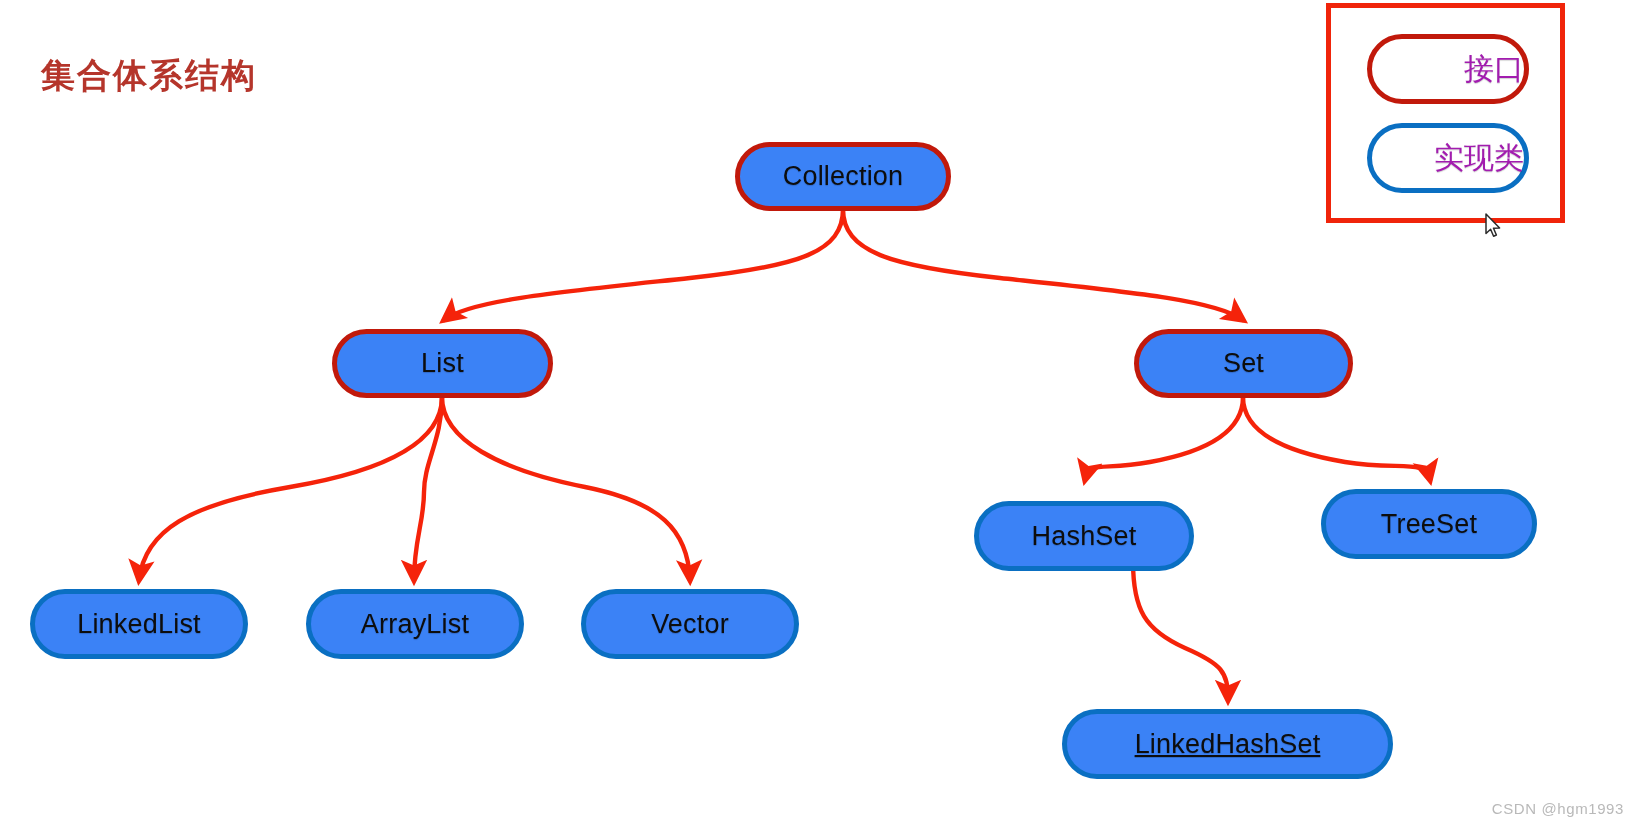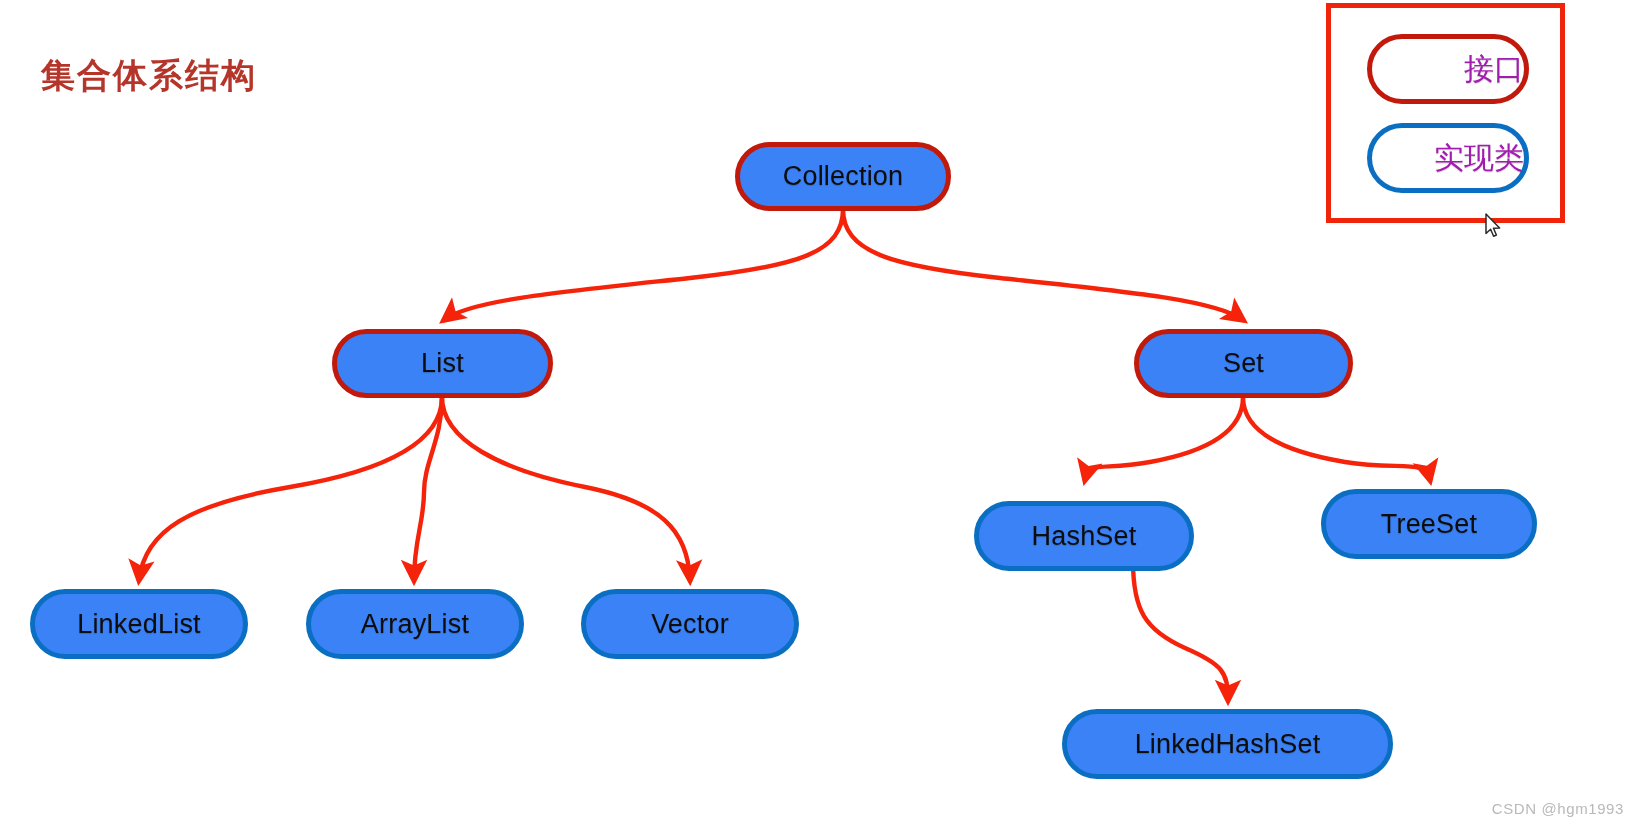--- a/index.html
+++ b/index.html
@@ -152,21 +152,21 @@
       </div>
       <div class="node impl" style="left: 581px; top: 589px; width: 218px; height: 70px;">
         <span class="node-label">Vector</span>
       </div>
       <div class="node impl" style="left: 974px; top: 501px; width: 220px; height: 70px; justify-content: center;">
         <span class="node-label">HashSet</span>
       </div>
       <div class="node impl" style="left: 1321px; top: 489px; width: 216px; height: 70px; text-align: right;">
         <span class="node-label">TreeSet</span>
       </div>
-      <div class="node impl" style="left: 1062px; top: 709px; width: 331px; height: 70px;">
+      <div class="node impl" style="left: 1062px; top: 709px; width: 331px; height: 70px; text-decoration: underline;">
         <span class="node-label">LinkedHashSet</span>
       </div>
     </div>
 
   <div id="legend">
     <div class="legend-chip iface">
       <span class="node-label">接口</span>
     </div>
     <div class="legend-chip impl">
       <span class="node-label">实现类</span>

